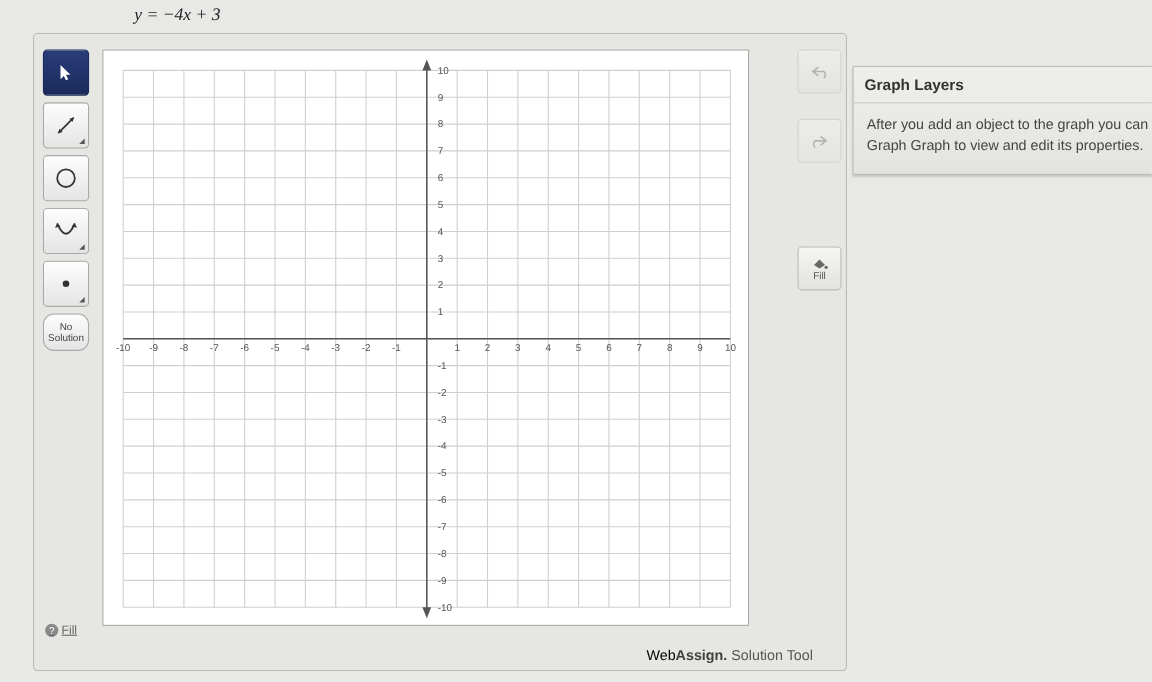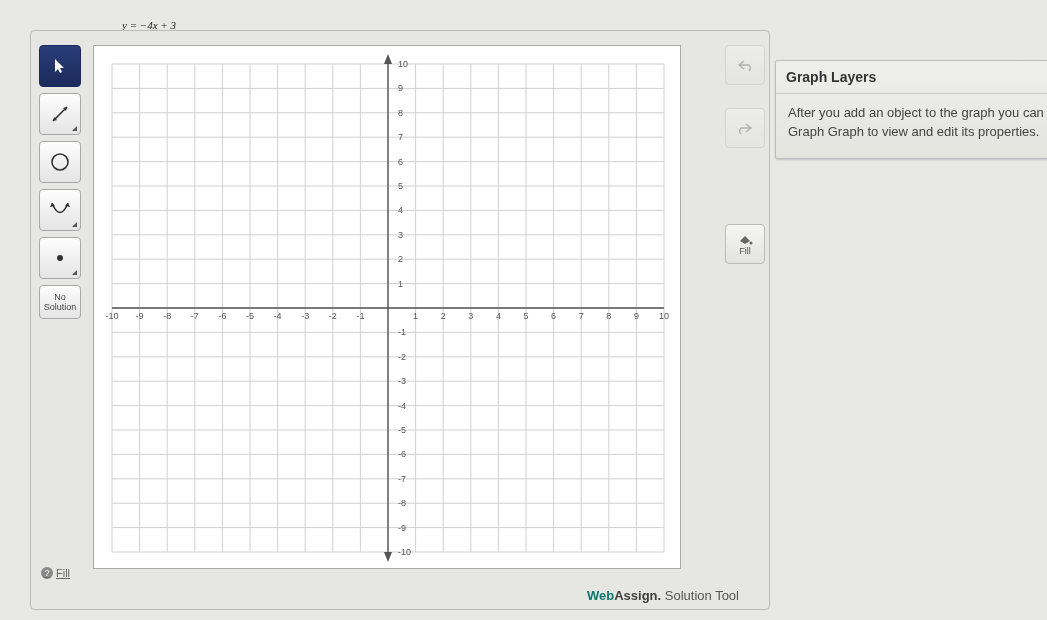--- a/index.html
+++ b/index.html
@@ -8,24 +8,24 @@
     font-family: Arial, Helvetica, sans-serif;
     background: #e8e8e6;
     width: 1047px;
     height: 620px;
     position: relative;
     font-size: 13px;
     color: #333;
   }
   .equation {
     position: absolute;
-    top: 19px;
+    top: 5px;
     left: 122px;
     font-style: italic;
-    font-size: 11px;
+    font-size: 16px;
     font-family: "Times New Roman", serif;
     color: #222;
   }
   .app-frame {
     position: absolute;
     top: 30px;
     left: 30px;
     width: 740px;
     height: 580px;
     border: 1px solid #bbb;
@@ -135,21 +135,21 @@
     cursor: pointer;
   }
   .rt-btn.disabled { opacity:.45; cursor:default;}
   .footer-brand {
     position:absolute;
     bottom:6px;
     right:30px;
     font-size:13px;
     color:#444;
   }
-  .footer-brand .wa-web { font-weight:700; color:#0f766e;margin-top:48px;}
+  .footer-brand .wa-web { font-weight:400; color:#000000;margin-top:48px;}
   .footer-brand .wa-assign { font-weight:700; color:#404040;}
   .footer-brand .wa-rest { color:#555;}
   .layers-panel {
     position:absolute;
     top: 60px;
     left: 775px;
     width: 314px;
     border:1px solid #bbb;
     border-radius:2px;
     background:linear-gradient(#eeeeeb,#e4e4df);
@@ -209,21 +209,21 @@
           <polygon points="20,5 22,9 17,8" fill="#333"></polygon>
         </svg>
       <span class="corner"></span>
     </div>
     <div class="tool-btn">
       <svg width="14" height="14">
           <circle cx="7" cy="7" r="3" fill="#333"></circle>
         </svg>
       <span class="corner"></span>
     </div>
-    <div class="no-solution" style="white-space:pre-line;">No
+    <div class="no-solution" style="white-space:pre-line;border-radius:10px;">No
 Solution</div>
   </div>
 
   <div class="help-link">
     <span class="qmark">?</span>
     <span>Fill</span>
   </div>
 
   <div class="graph-area">
     <svg class="grid" id="grid-svg" width="588" height="524">

